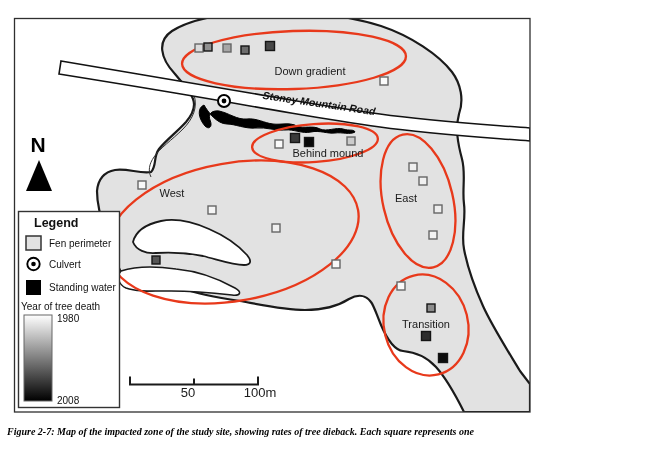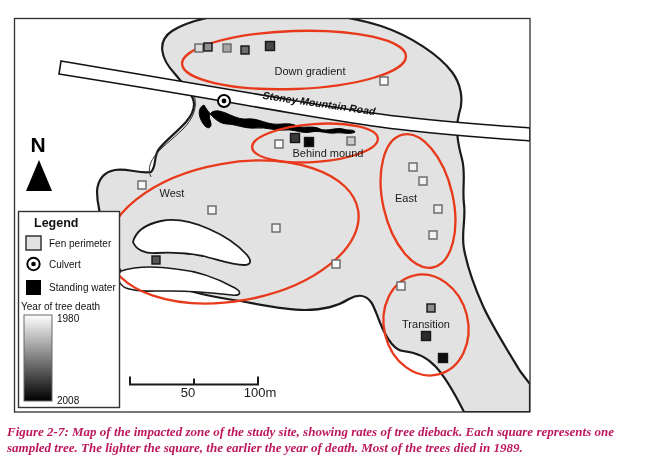--- a/index.html
+++ b/index.html
@@ -8,21 +8,21 @@
   #map-svg{position:absolute;left:0;top:0;}
   .zone-label{font-family:"Liberation Sans",sans-serif;font-size:11px;fill:#1a1a1a;}
   .legend-label{font-family:"Liberation Sans",sans-serif;font-size:10px;fill:#111;}
   .legend-title{font-family:"Liberation Sans",sans-serif;font-size:12.5px;font-weight:bold;fill:#111;}
   .grad-year{font-family:"Liberation Sans",sans-serif;font-size:10px;fill:#111;}
   .scale-label{font-family:"Liberation Sans",sans-serif;font-size:13px;fill:#1a1a1a;}
   .north-n{font-family:"Liberation Sans",sans-serif;font-size:21px;font-weight:bold;fill:#000;}
   .road-label{font-family:"Liberation Sans",sans-serif;font-size:10.5px;font-style:italic;font-weight:600;fill:#111;}
   #caption{position:absolute;left:7px;top:424px;width:648px;
            font-family:"Liberation Serif",serif;font-style:italic;font-weight:700;
-           font-size:13px;line-height:15.5px;color:#be185d;}
+           font-size:10px;line-height:15.5px;color:#000000;}
 </style>
 </head>
 <body>
 
 <div id="page">
 
   <svg id="map-svg" width="659" height="468" viewBox="0 0 659 468">
     <defs>
       <clipPath id="frame-clip">
           <rect x="15" y="19" width="515" height="393"></rect>
@@ -141,15 +141,14 @@
       <rect x="24" y="315" width="28" height="86" fill="url(#yeargrad)" stroke="#666" stroke-width="1"></rect>
       <text class="grad-year" x="57" y="322">1980</text>
       <text class="grad-year" x="57" y="404">2008</text>
     </g>
 
     <rect x="14.5" y="18.5" width="515.5" height="393.5" fill="none" stroke="#2f2f2f" stroke-width="1.3"></rect>
   </svg>
 
   <div id="caption">
     <span>Figure 2-7: Map of the impacted zone of the study site, showing rates of tree dieback. Each square represents one</span><br>
-    <span>sampled tree. The lighter the square, the earlier the year of death. Most of the trees died in 1989.</span>
   </div>
 </div>
 
 </body></html>

